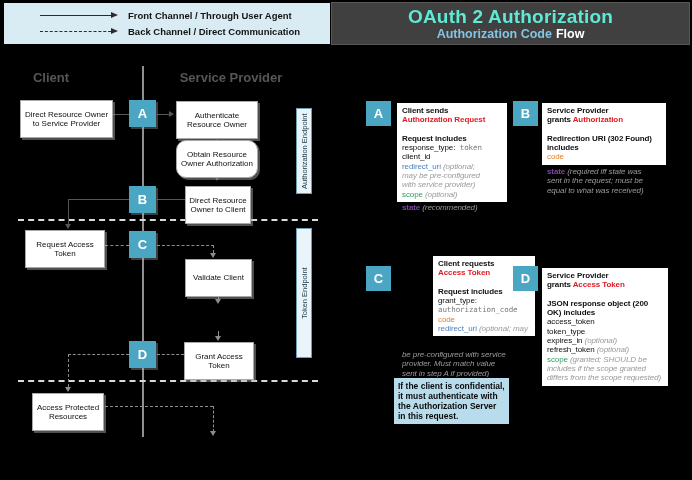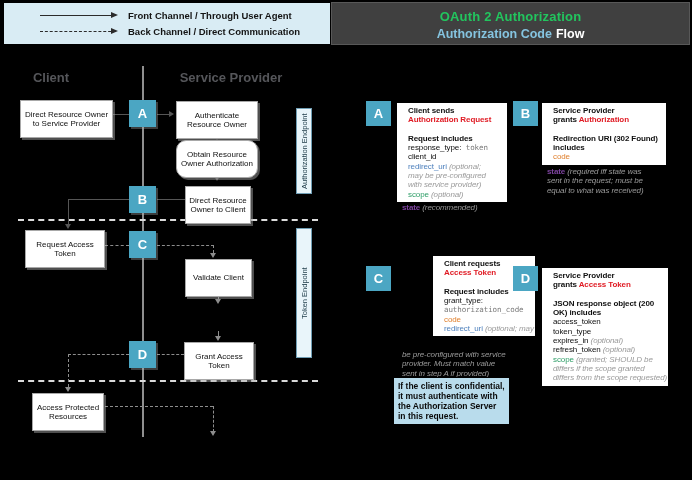--- a/index.html
+++ b/index.html
@@ -12,21 +12,21 @@
   .legend-row{display:flex;align-items:center;gap:12px;}
   .arrow-line{position:relative;width:76px;height:0;border-top:1.5px solid #2b2b2b;}
   .arrow-line.dashed{border-top-style:dashed;}
   .arrow-line::after{content:"";position:absolute;right:-2px;top:-4.5px;width:0;height:0;
           border-left:7px solid #2b2b2b;border-top:3.5px solid transparent;border-bottom:3.5px solid transparent;}
   .legend-label{font-size:9.5px;color:#141414;font-weight:600;}
 
   #titlebar{position:absolute;left:331px;top:2px;width:359px;height:43px;background:#404040;
             border:1px solid #585858;box-sizing:border-box;
             display:flex;flex-direction:column;align-items:center;justify-content:center;}
-  #title-main{color:#22c55e;font-size:13px;font-weight:bold;line-height:21px;letter-spacing:.2px;}
+  #title-main{color:#5eead4;font-size:19px;font-weight:bold;line-height:21px;letter-spacing:.2px;}
   #title-sub{font-size:12.5px;font-weight:bold;line-height:14px;}
   #title-sub .hl{color:#85c4e0;}
   #title-sub .rest{color:#fff;margin-left:4px;}
 
   
   .colhdr{position:absolute;font-size:13px;font-weight:bold;color:#55565a;text-align:center;}
   #hdr-client{left:20px;top:70px;width:62px;}
   #hdr-sp{left:172px;top:70px;width:118px;}
 
   #center-line{position:absolute;left:142px;top:66px;width:2px;height:371px;background:#8f8f8f;}
@@ -90,21 +90,21 @@
 
   
   .nsq{position:absolute;width:25px;height:25px;background:#4ba6c3;color:#fff;font-weight:bold;
        font-size:13px;display:flex;align-items:center;justify-content:center;}
   #nsqA{left:366px;top:101px;}
   #nsqB{left:513px;top:101px;}
   #nsqC{left:366px;top:266px;}
   #nsqD{left:513px;top:266px;}
 
   .nbox{position:absolute;background:#fff;color:#101010;font-size:8px;line-height:9.3px;
-        padding:3px 11px;box-sizing:border-box;letter-spacing:-0.1px;}
+        padding:3px 5px;box-sizing:border-box;letter-spacing:-0.1px;}
   .ovf{position:absolute;color:#9a9a9a;font-size:8px;line-height:9.3px;padding:1px 5px;
        box-sizing:border-box;letter-spacing:-0.1px;}
   .ln{white-space:nowrap;min-height:9.3px;}
   .b{font-weight:bold;}
   .red{color:#e01b24;}
   .orange{color:#e0812f;}
   .blue{color:#4f81bd;}
   .green{color:#2f9e68;}
   .purple{color:#7e44a0;font-weight:bold;}
   .gi{color:#9a9a9a;font-style:italic;}
@@ -251,17 +251,17 @@
       <div class="ln"><span class="b">Service Provider</span></div>
       <div class="ln"><span class="b">grants </span><span class="b red">Access Token</span></div>
       <div class="ln">&nbsp;</div>
       <div class="ln"><span class="b">JSON response object (200</span></div>
       <div class="ln"><span class="b">OK) includes</span></div>
       <div class="ln"><span>access_token</span></div>
       <div class="ln"><span>token_type</span></div>
       <div class="ln"><span>expires_in</span><span class="gi"> (optional)</span></div>
       <div class="ln"><span>refresh_token</span><span class="gi"> (optional)</span></div>
       <div class="ln"><span class="green">scope</span><span class="gi"> (granted; SHOULD be</span></div>
-      <div class="ln"><span class="gi">differs if the scope granted</span></div>
+      <div class="ln"><span class="gi">includes if the scope granted</span></div>
       <div class="ln"><span class="gi">differs from the scope requested)</span></div>
     </div>
 
 </div>
 
 </body></html>

